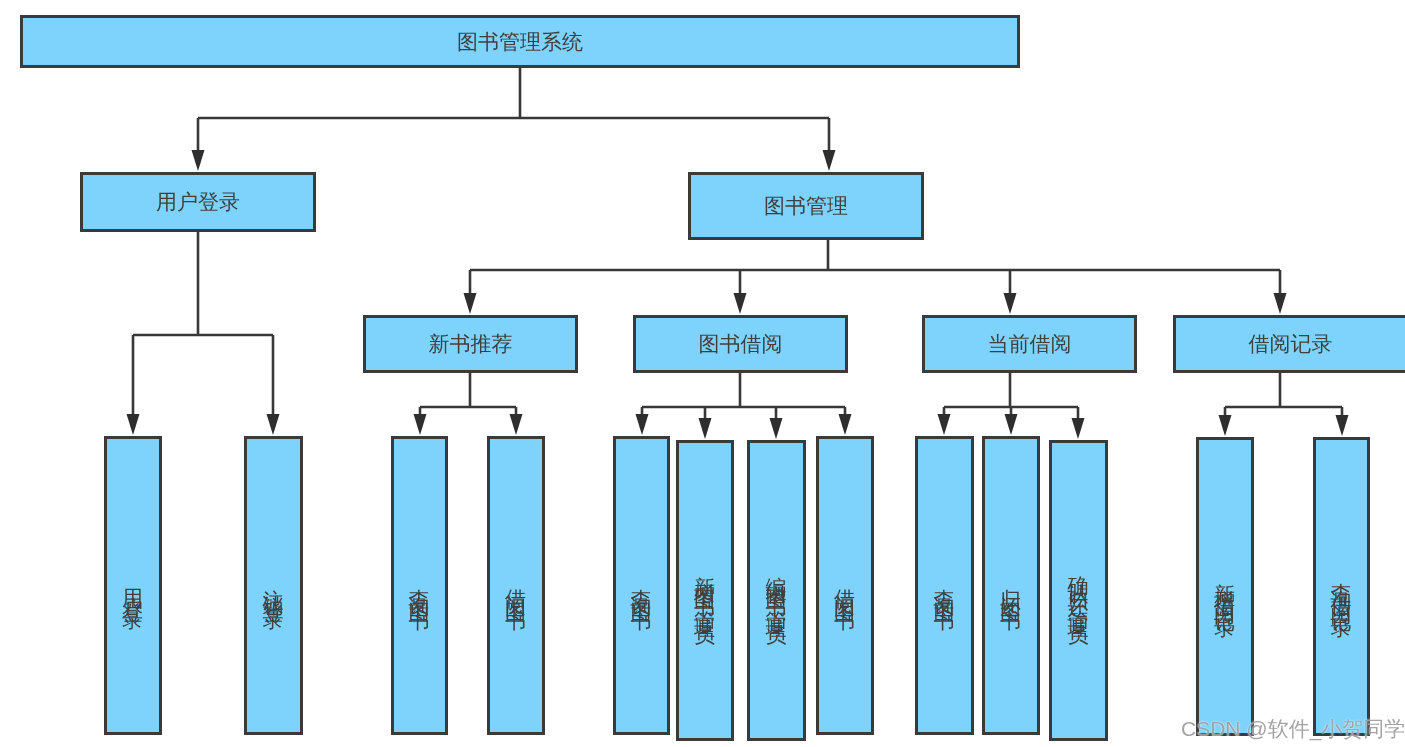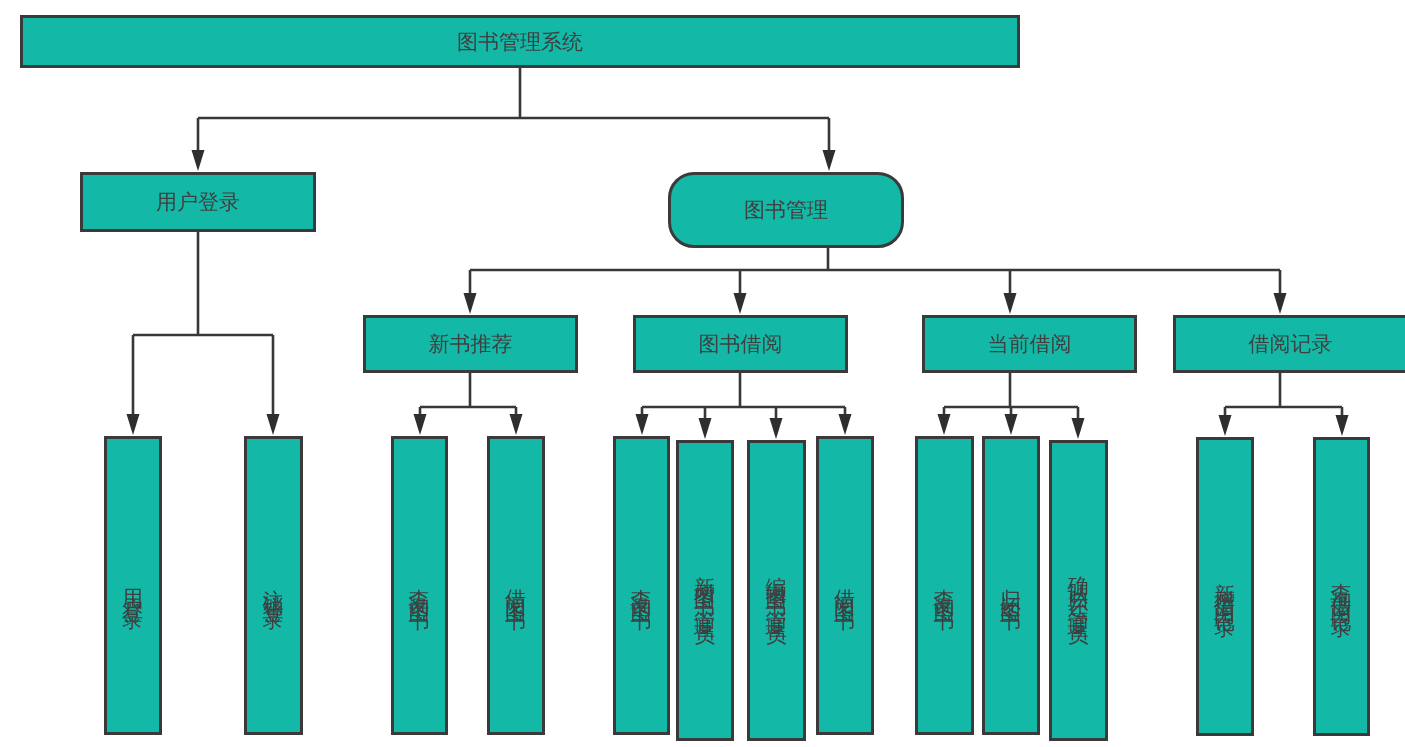--- a/index.html
+++ b/index.html
@@ -4,21 +4,21 @@
 <style>
   * { margin:0; padding:0; box-sizing:border-box; }
   html,body { background:#ffffff; }
   body { font-family:"Liberation Sans", sans-serif; }
   .canvas {
     position:relative; width:1405px; height:747px;
     background:#ffffff; overflow:hidden;
   }
   .connectors { position:absolute; left:0; top:0; width:1405px; height:747px; }
   .node {
-    position:absolute; border:3px solid #3a3a3a; background:#14b8a6;
+    position:absolute; border:3px solid #3a3a3a; background:#7dd3fc;
     color:#3f3f3f; display:flex; align-items:center; justify-content:center;
     font-size:21px; line-height:1.2; z-index:2;
   }
   .vnode .vtext {
     writing-mode:vertical-rl; text-orientation:mixed;
     letter-spacing:7px; color:#3f3f3f; font-size:21px;
   }
   .watermark {
     position:absolute; left:1181px; top:715px; z-index:6;
     font-size:21px; color:rgba(155,155,155,0.92);
@@ -59,21 +59,21 @@
       <polygon points="1011,435 1004.5,414 1017.5,414"></polygon>
       <polygon points="1078,439 1071.5,418 1084.5,418"></polygon>
       <polygon points="1225,436 1218.5,415 1231.5,415"></polygon>
       <polygon points="1342,436 1335.5,415 1348.5,415"></polygon>
     </g>
   </svg>
 
   <div class="node" style="left:20px; top:15px; width:1000px; height:53px;">图书管理系统</div>
 
   <div class="node" style="left:80px; top:172px; width:236px; height:60px;">用户登录</div>
-  <div class="node" style="left:668px; top:172px; width:236px; height:76px;border-radius:26px;">图书管理</div>
+  <div class="node" style="left:688px; top:172px; width:236px; height:68px;">图书管理</div>
 
   <div class="node" style="left:633px; top:315px; width:215px; height:58px;">图书借阅</div>
   <div class="node" style="left:363px; top:315px; width:215px; height:58px;">新书推荐</div>
   <div class="node" style="left:922px; top:315px; width:215px; height:58px;">当前借阅</div>
   <div class="node" style="left:1173px; top:315px; width:235px; height:58px;">借阅记录</div>
 
   <div class="node vnode" style="left:104px; top:436px; width:58px; height:299px;">
     <span class="vtext">用户登录</span>
   </div>
   <div class="node vnode" style="left:244px; top:436px; width:59px; height:299px;">
@@ -110,14 +110,15 @@
     <span class="vtext">确认归还（管理员）</span>
   </div>
 
   <div class="node vnode" style="left:1196px; top:437px; width:58px; height:299px;">
     <span class="vtext">新增借阅记录</span>
   </div>
   <div class="node vnode" style="left:1313px; top:437px; width:57px; height:299px;">
     <span class="vtext">查询借阅记录</span>
   </div>
 
+  <div class="watermark">CSDN @软件_小贺同学</div>
 
 </div>
 
 </body></html>

